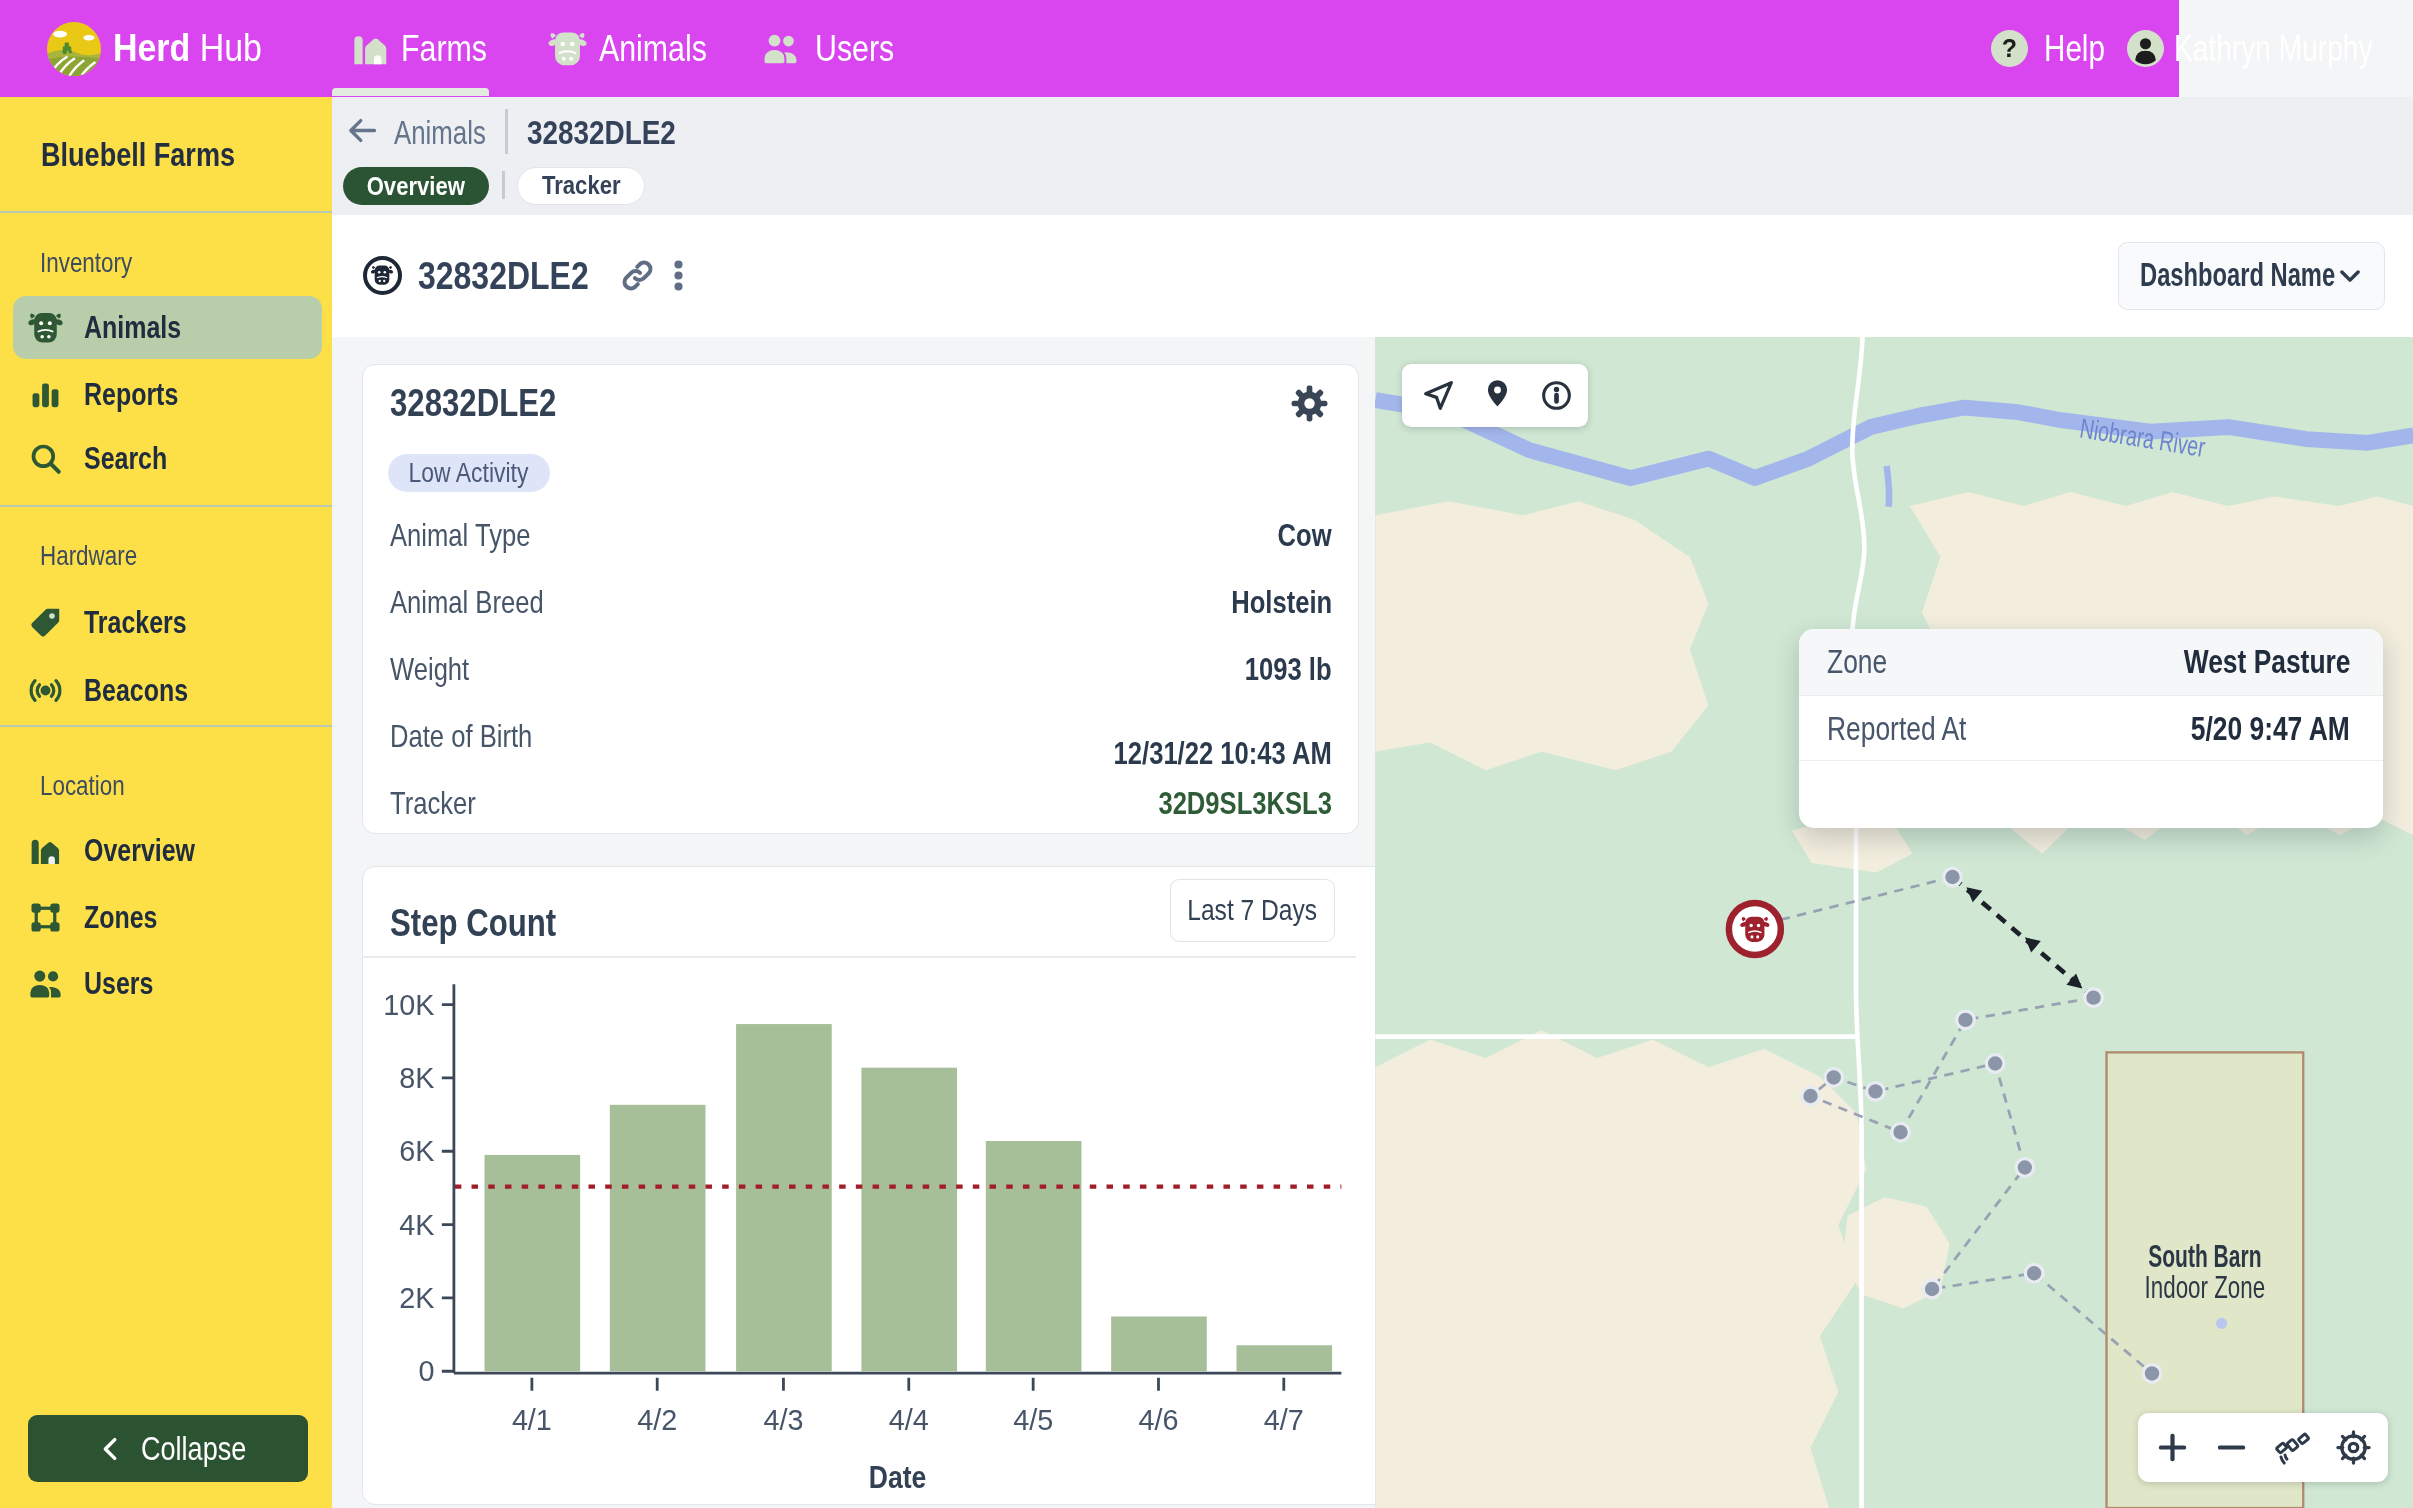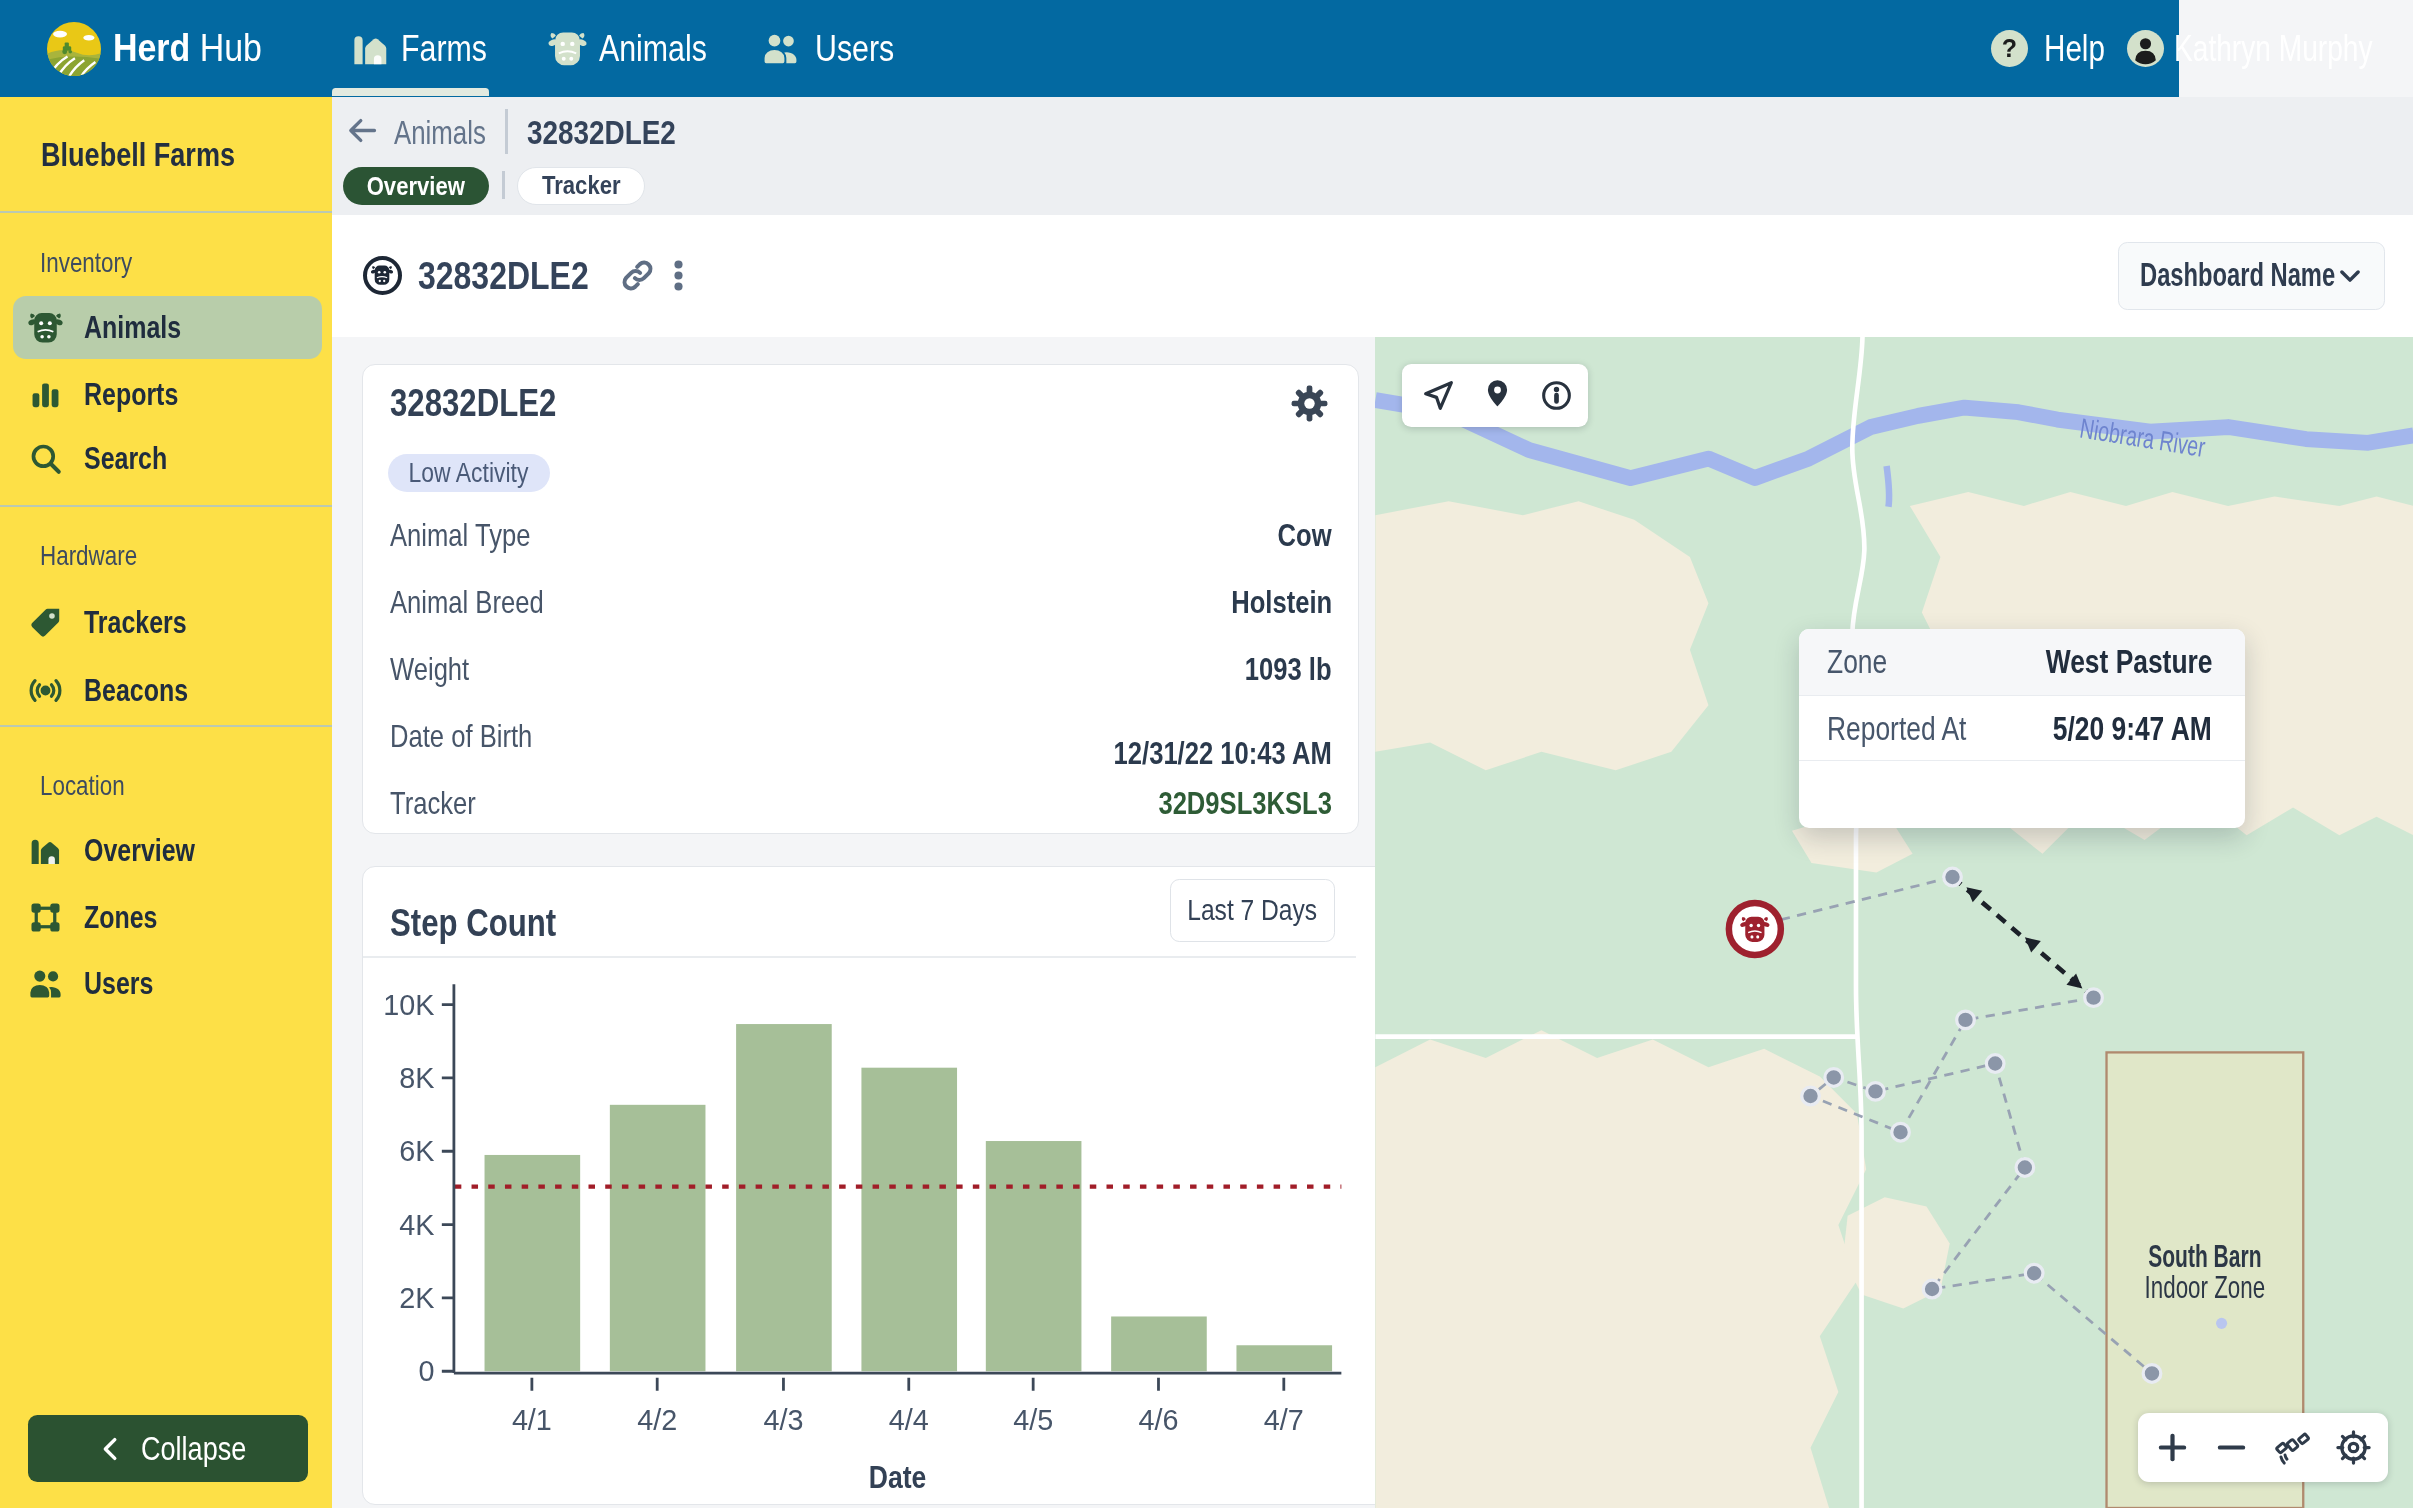--- a/index.html
+++ b/index.html
@@ -1,18 +1,18 @@
 <!DOCTYPE html>
 <html style="font-size:15px"><head><meta charset="utf-8">
 <style>
 *{margin:0;padding:0;box-sizing:border-box}
 html,body{width:2413px;height:1508px;overflow:hidden}
 #page{position:relative;width:2413px;height:1508px;font-family:"Liberation Sans",sans-serif;background:#f4f5f7;overflow:hidden}
 .abs{position:absolute}
-#nav{position:absolute;left:0;top:0;width:2179px;height:97px;background:#0369a1}
+#nav{position:absolute;left:0;top:0;width:2179px;height:97px;background:#d946ef}
 #side{position:absolute;left:0;top:97px;width:332px;height:1412px;background:#fde047}
 #crumbs{position:absolute;left:332px;top:97px;width:2081px;height:119px;background:#edeff2}
 #titlebar{position:absolute;left:332px;top:215px;width:2081px;height:122px;background:#ffffff}
 #mapbox{position:absolute;left:1375px;top:337px;width:1039px;height:1171px;background:#cfe7d3;overflow:hidden}
 .card{position:absolute;background:#fff;border:1.9px solid #e3e6ea;border-radius:13px}
 .navtxt{position:absolute;top:30px;height:37px;line-height:37px;font-size:37px;color:#fff}
 .sitem{position:absolute;height:37px;line-height:37px;font-size:32px;font-weight:bold;color:#202d3e;left:84px}
 .shead{position:absolute;height:30px;line-height:30px;font-size:28px;font-weight:normal;color:#3d4b5f;left:40px}
 .sdiv{position:absolute;left:0;width:332px;height:1.9px;background:#bac9b2}
 .sicon{position:absolute;left:27px;width:37px;height:37px}
@@ -391,21 +391,21 @@
   <svg class="abs" style="left:18.6px;top:14px" width="35" height="35" viewBox="0 0 38 38">
           <use href="#send" stroke="#28323e"></use>
         </svg>
   <svg class="abs" style="left:76px;top:12px" width="39" height="39" viewBox="0 0 42 42">
           <use href="#pin" fill="#28323e"></use>
         </svg>
   <svg class="abs" style="left:137px;top:14px" width="35" height="35" viewBox="0 0 38 38">
           <use href="#info" fill="#28323e" stroke="#28323e"></use>
         </svg>
  </div>
- <div class="abs" style="left:424px;top:292px;width:446px;height:199px;border-radius:10px;background:#fff;box-shadow:0 9.3px 26px rgba(25,35,55,.2);overflow:hidden">
+ <div class="abs" style="left:424px;top:292px;width:584px;height:199px;border-radius:15px;background:#fff;box-shadow:0 9.3px 26px rgba(25,35,55,.2);overflow:hidden">
   <div class="mrow" style="background:#f6f7f9">
           <span class="ml"><span class="sx" style="transform:scaleX(.8)">Zone</span></span>
           <span class="mv"><span class="sxr" style="transform:scaleX(.8)">West Pasture</span></span>
         </div>
   <div class="mrow" style="border-top:0.9px solid #e9ecf0;border-bottom:0.9px solid #e9ecf0">
           <span class="ml"><span class="sx" style="transform:scaleX(.8)">Reported At</span></span>
           <span class="mv"><span class="sxr" style="transform:scaleX(.8)">5/20 9:47 AM</span></span>
         </div>
  </div>
  <div class="abs" style="left:763px;top:1076px;width:250px;height:69px;background:#fff;border-radius:11px;box-shadow:0 1.9px 7.4px rgba(20,30,40,.18)">

